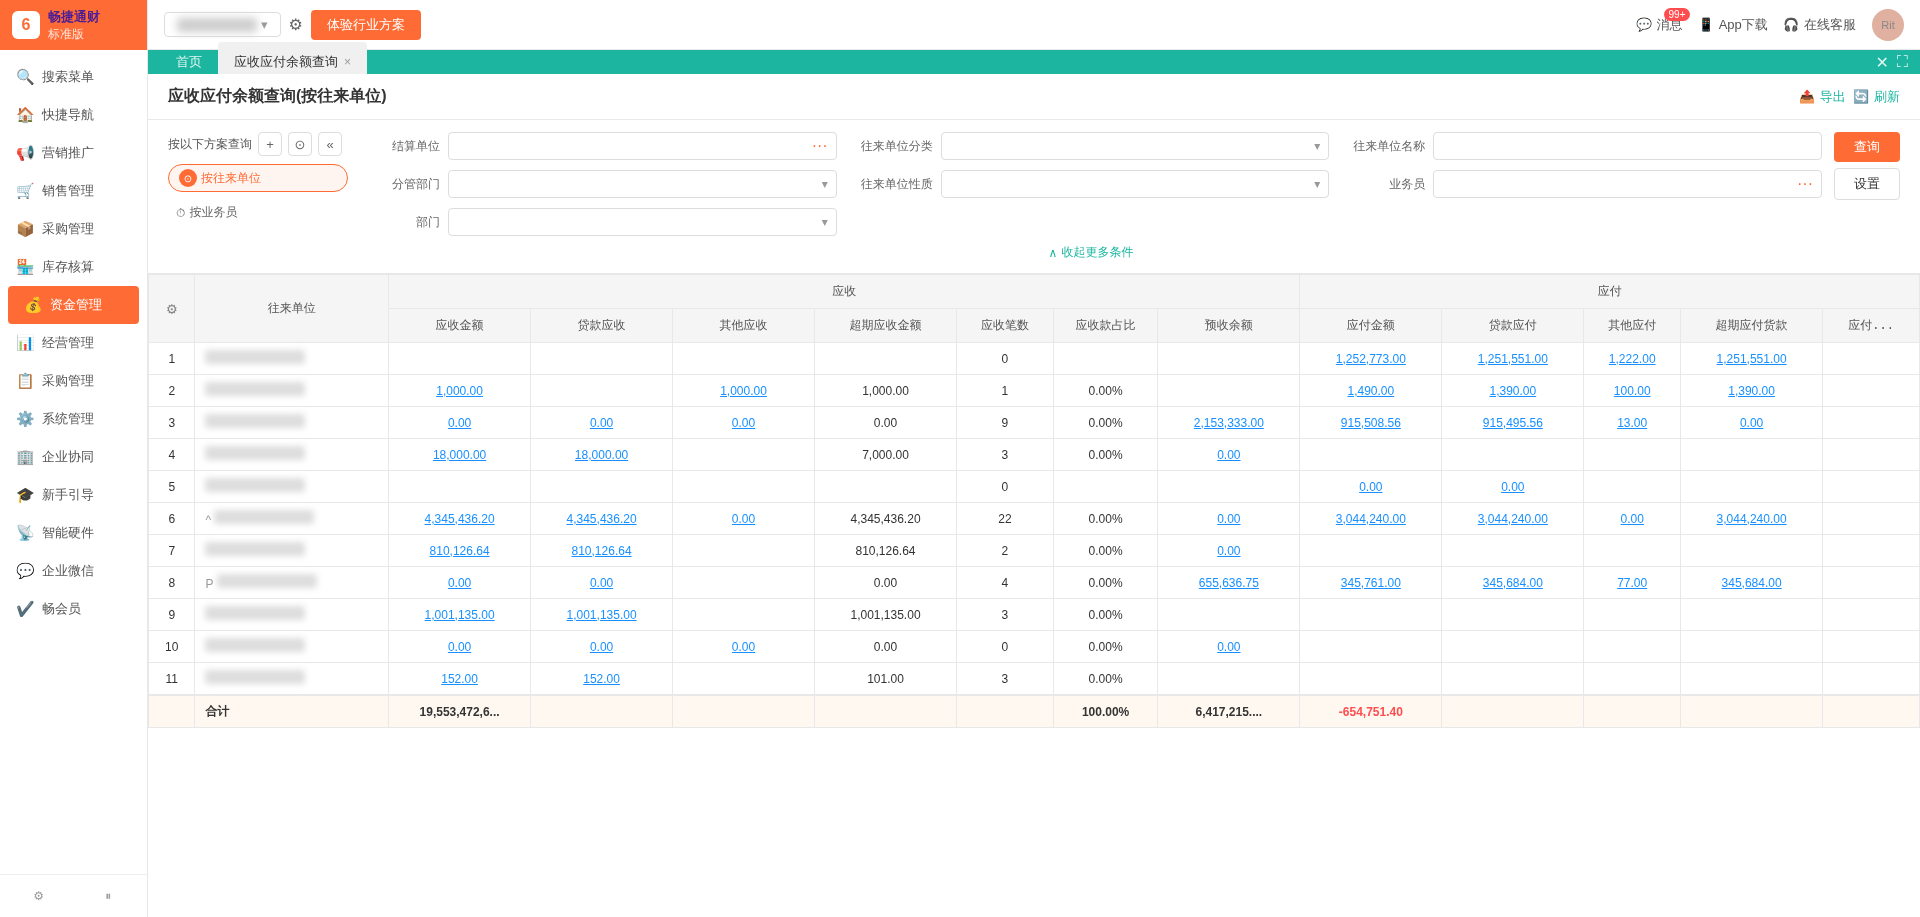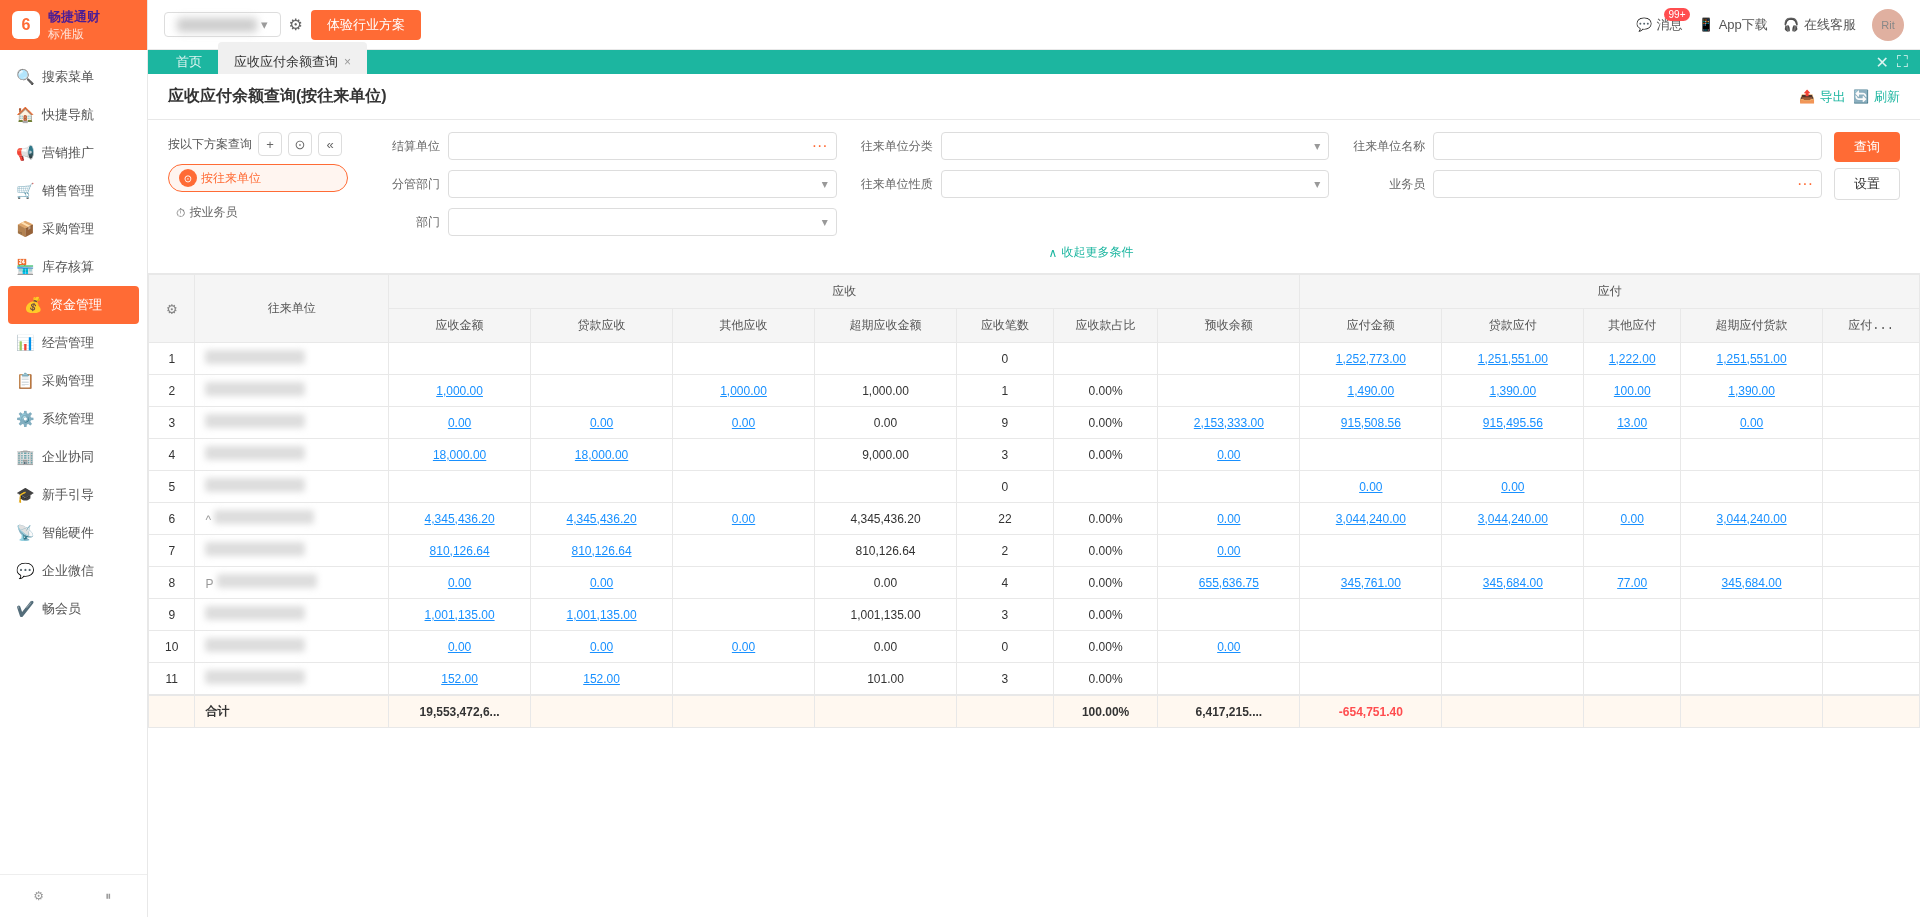--- a/index.html
+++ b/index.html
@@ -392,21 +392,21 @@
               <td><span class="num-link">13.00</span></td>
               <td><span class="num-link">0.00</span></td>
               <td></td>
             </tr>
             <tr>
               <td style="text-align: center;">4</td>
               <td style="text-align: left;"><span class="blurred" style="min-width: 100px;"></span></td>
               <td><span class="num-link">18,000.00</span></td>
               <td><span class="num-link">18,000.00</span></td>
               <td></td>
-              <td>9,000.00</td>
+              <td>7,000.00</td>
               <td>3</td>
               <td>0.00%</td>
               <td><span class="num-link">0.00</span></td>
               <td></td>
               <td></td>
               <td></td>
               <td></td>
               <td></td>
             </tr>
             <tr>

